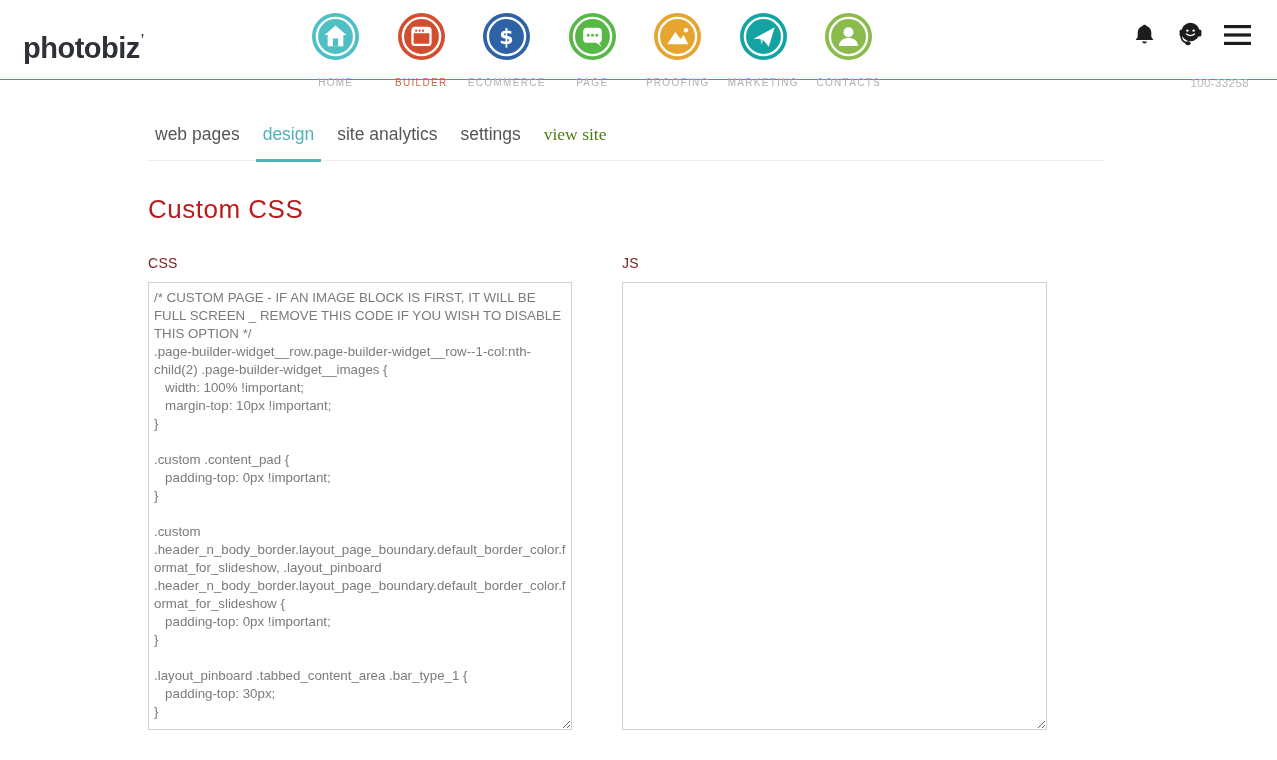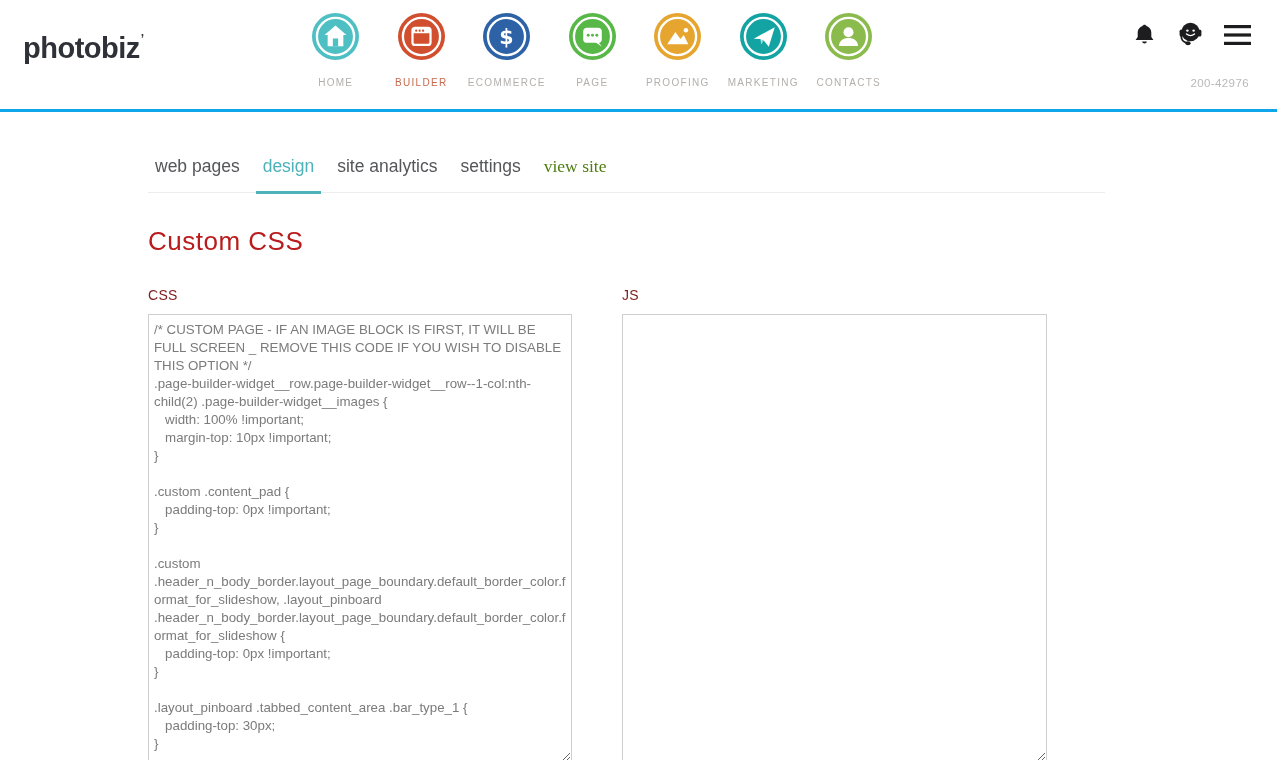--- a/index.html
+++ b/index.html
@@ -8,23 +8,23 @@
     width: 1277px; height: 760px;
     background: #ffffff;
     font-family: "Liberation Sans", sans-serif;
     color: #55565a;
     overflow: hidden;
   }
 
   
   header {
     position: relative;
-    height: 112px;
+    height: 80px;
     background: #fff;
-    border-bottom: 3px solid #0ea5e9;
+    border-bottom: 1px solid #0ea5e9;
   }
   .logo {
     position: absolute; left: 23px; top: 32px;
     font-size: 29px; font-weight: bold;
     color: #2e3138; letter-spacing: -0.5px;
     cursor: pointer;
   }
   .logo .tm { font-size: 12px; vertical-align: 15px; margin-left: 1px; font-weight: bold; }
 
   nav.primary-nav {
@@ -228,21 +228,21 @@
     </span>
     <span class="hdr-icon">
       <svg width="27" height="22" viewBox="0 0 27 22">
           <rect x="0" y="1" width="27" height="3.2" fill="#1d1d1f"></rect>
           <rect x="0" y="9.4" width="27" height="3.2" fill="#1d1d1f"></rect>
           <rect x="0" y="17.8" width="27" height="3.2" fill="#1d1d1f"></rect>
         </svg>
     </span>
   </div>
 
-  <div class="account-number">200-42976</div>
+  <div class="account-number">100-33258</div>
 </header>
 
 <main>
 
   <div class="tabs">
     <span class="tab">web pages</span>
     <span class="tab active" style="color: rgb(77, 179, 184); text-align: center;">design</span>
     <span class="tab">site analytics</span>
     <span class="tab">settings</span>
     <span class="tab" style="color: #4d7c0f; font-family: Liberation Serif, serif;">view site</span>

